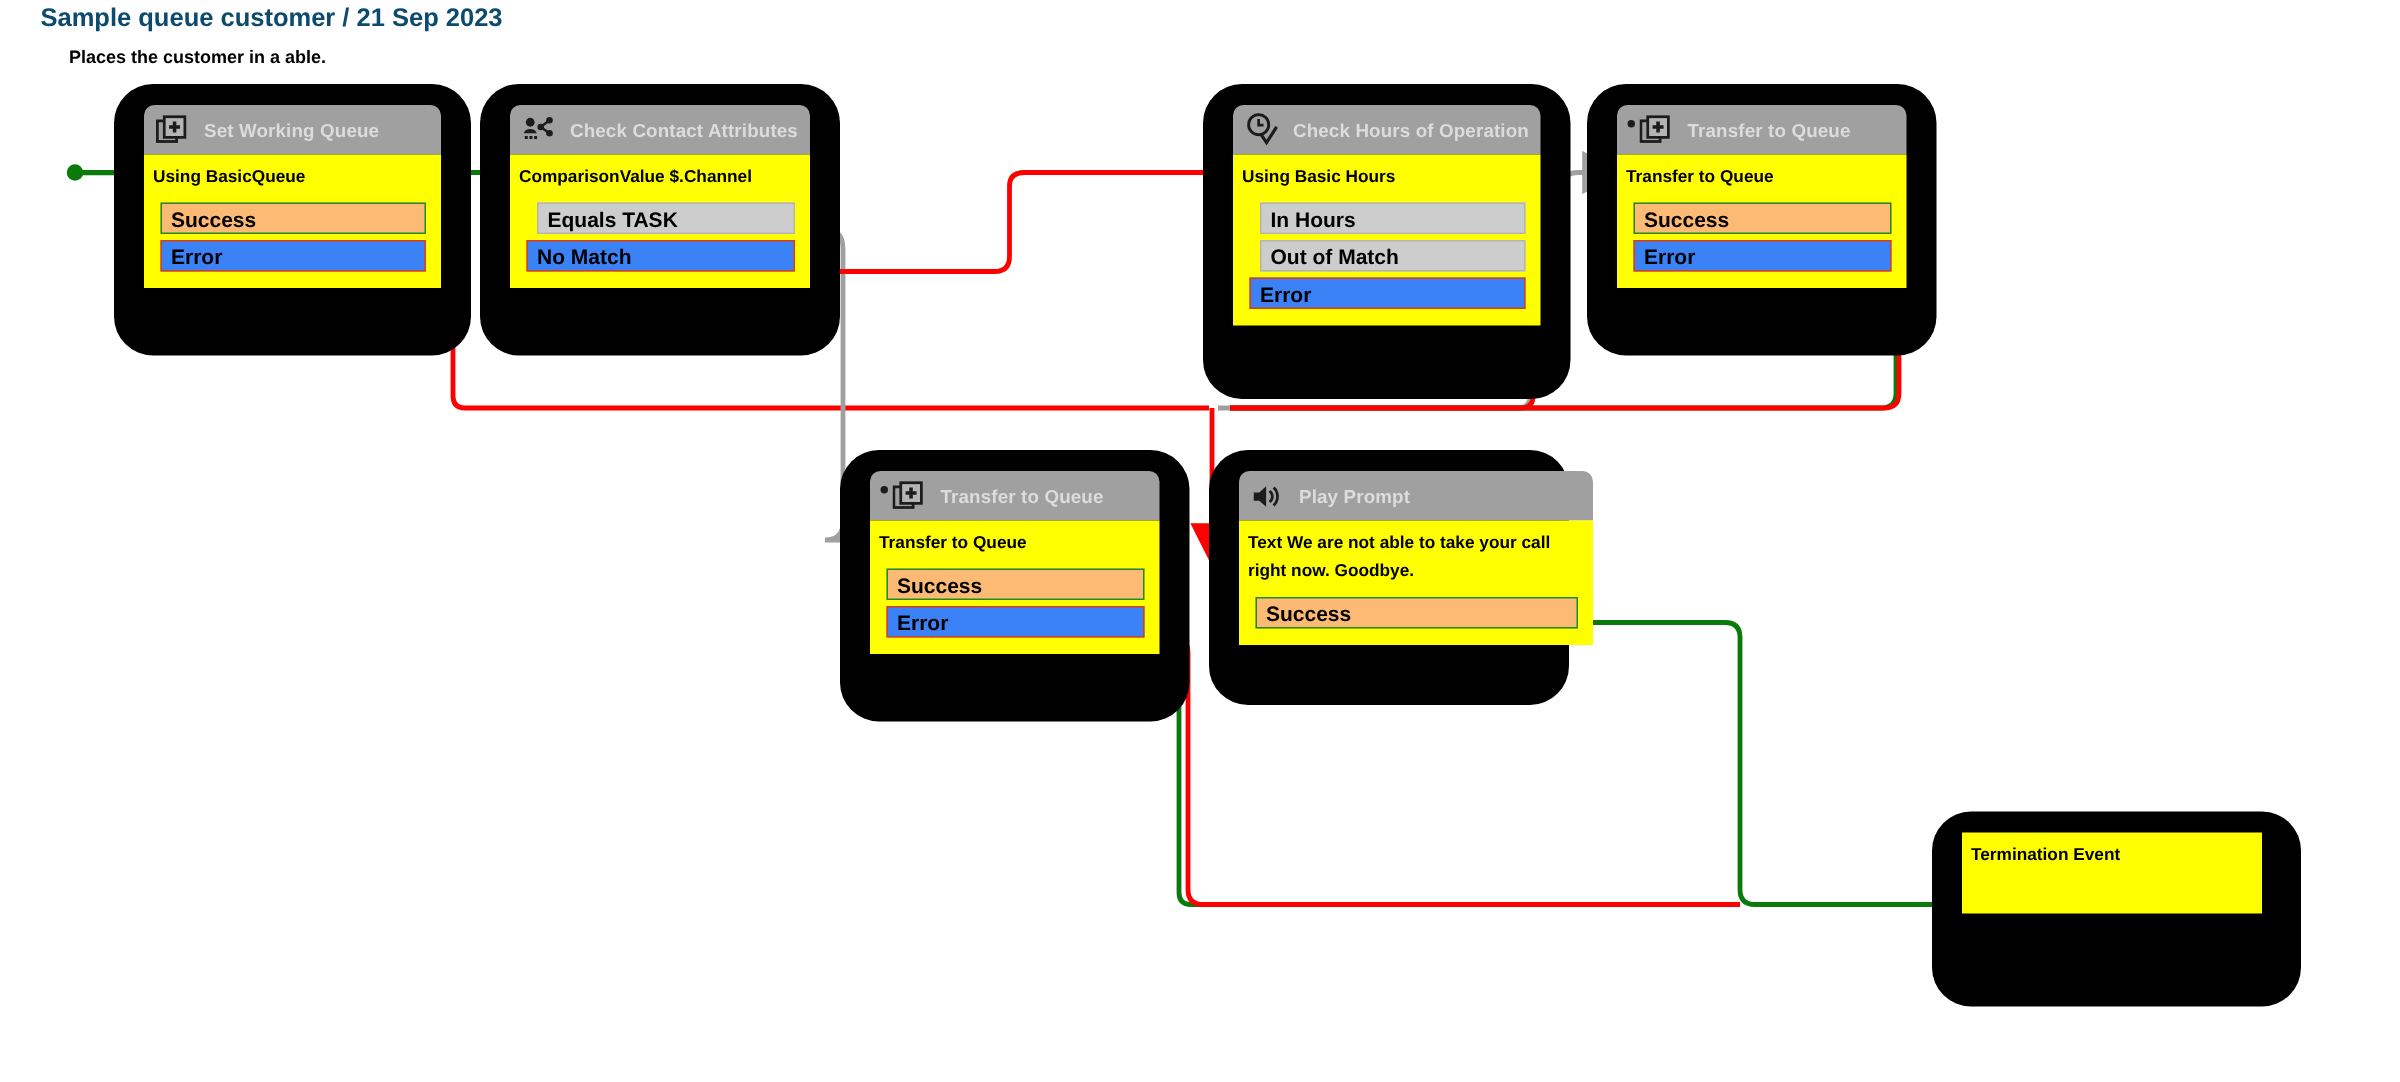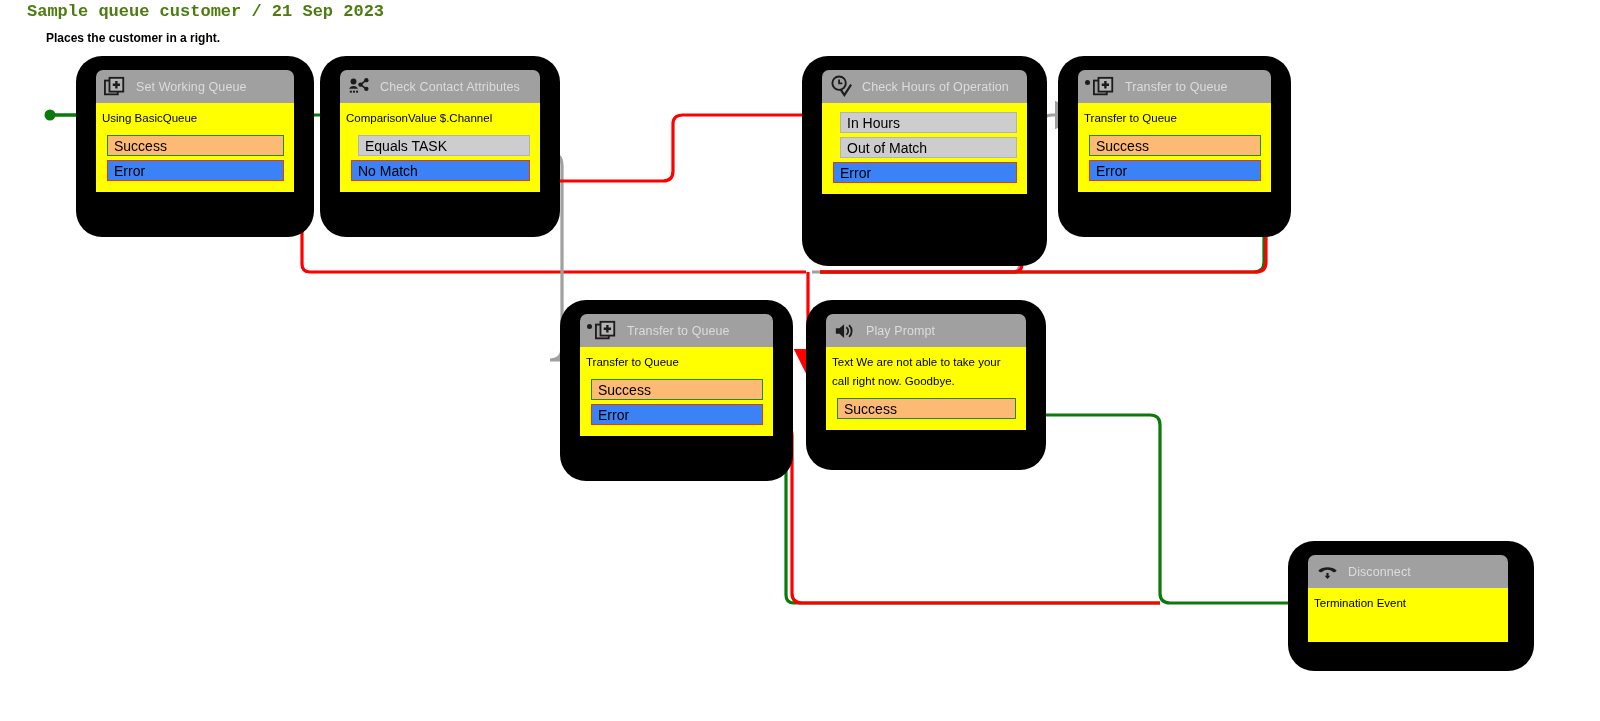--- a/index.html
+++ b/index.html
@@ -20,22 +20,22 @@
     height: 721px;
   }
 
   
   .doc-title {
     position: absolute;
     left: 27px;
     top: 2px;
     font-size: 17px;
     font-weight: bold;
-    color: #4d7c0f;
-    font-family: Liberation Mono, monospace;
+    color: #0c4a6e;
+    font-family: Liberation Sans, sans-serif;
     white-space: nowrap;
   }
   .doc-subtitle {
     position: absolute;
     left: 46px;
     top: 31px;
     font-size: 12px;
     font-weight: bold;
     color: #000000;
     white-space: nowrap;
@@ -50,20 +50,21 @@
     height: 721px;
     overflow: visible;
   }
 
   
   .node {
     position: absolute;
     background: #000000;
     border-radius: 26px;
     box-sizing: border-box;
+    font-weight: bold;
   }
   .node-inner {
     position: absolute;
     left: 20px;
     top: 14px;
     right: 20px;
   }
   .node-header {
     background: #a0a0a0;
     border-radius: 7px 7px 0 0;
@@ -130,21 +131,21 @@
     border: 1px solid #b4b4b4;
     margin-left: 18px;
   }
 </style>
 </head>
 <body>
 
 <div id="canvas">
 
   <div class="doc-title">Sample queue customer / 21 Sep 2023</div>
-  <div class="doc-subtitle">Places the customer in a right.</div>
+  <div class="doc-subtitle">Places the customer in a able.</div>
 
   <svg id="wires" viewBox="0 0 1600 721">
     <defs>
       <marker id="arrow-green" markerWidth="9" markerHeight="9" refX="1" refY="4.5" orient="auto">
         <path d="M0,0 L9,4.5 L0,9 z" fill="#0a7a0a"></path>
       </marker>
       <marker id="arrow-red" markerWidth="9" markerHeight="9" refX="1" refY="4.5" orient="auto">
         <path d="M0,0 L9,4.5 L0,9 z" fill="#ff0000"></path>
       </marker>
       <marker id="arrow-gray" markerWidth="9" markerHeight="9" refX="1" refY="4.5" orient="auto">
@@ -274,20 +275,21 @@
         <span class="hdr-icon">
           <svg width="23" height="23" viewBox="0 0 24 24">
             <circle cx="9.5" cy="8.5" r="7" fill="none" stroke="#1c1c1c" stroke-width="2"></circle>
             <path d="M9.5,4.6 v4.2 h3.4" stroke="#1c1c1c" stroke-width="1.9" fill="none"></path>
             <path d="M11,15 l4,6 l7,-11" stroke="#1c1c1c" stroke-width="2.2" fill="none"></path>
           </svg>
         </span>
         <span class="hdr-title">Check Hours of Operation</span>
       </div>
       <div class="node-body">
+        <div class="body-text">Using Basic Hours</div>
         <div class="branch neutral">In Hours</div>
         <div class="branch neutral">Out of Match</div>
         <div class="branch error">Error</div>
       </div>
     </div>
   </div>
 
   <div class="node" style="left:1058px; top:56px; width:233px; height:181px;">
     <div class="node-inner" style="width:193px;">
       <div class="node-header">
@@ -324,49 +326,39 @@
       </div>
       <div class="node-body">
         <div class="body-text">Transfer to Queue</div>
         <div class="branch success">Success</div>
         <div class="branch error">Error</div>
       </div>
     </div>
   </div>
 
   <div class="node" style="left:806px; top:300px; width:240px; height:170px;">
-    <div class="node-inner" style="width:200px;">
+    <div class="node-inner" style="width:236px;">
       <div class="node-header">
         <span class="hdr-icon">
           <svg width="22" height="22" viewBox="0 0 24 24">
             <path d="M2,9 h4 l5,-4.5 v15 l-5,-4.5 h-4 z" fill="#1c1c1c"></path>
             <path d="M13.5,8 a5,5 0 0 1 0,8" stroke="#1c1c1c" stroke-width="2" fill="none"></path>
             <path d="M16.5,5.5 a9,9 0 0 1 0,13" stroke="#1c1c1c" stroke-width="2" fill="none"></path>
           </svg>
         </span>
         <span class="hdr-title">Play Prompt</span>
       </div>
       <div class="node-body">
         <div class="body-text">Text We are not able to take your call right now. Goodbye.</div>
         <div class="branch success">Success</div>
       </div>
     </div>
   </div>
 
   <div class="node" style="left:1288px; top:541px; width:246px; height:130px;">
     <div class="node-inner" style="width:200px;">
-      <div class="node-header">
-        <span class="hdr-icon">
-          <svg width="23" height="23" viewBox="0 0 24 24">
-            <path d="M2.5,11 a12,9 0 0 1 19,0 a2.6,2.6 0 0 1 -4,1.2 a7,5 0 0 0 -11,0 a2.6,2.6 0 0 1 -4,-1.2 z" fill="#1c1c1c"></path>
-            <path d="M12,13.5 v5" stroke="#1c1c1c" stroke-width="2.2"></path>
-            <path d="M9,16.5 l3,3.2 l3,-3.2 z" fill="#1c1c1c"></path>
-          </svg>
-        </span>
-        <span class="hdr-title">Disconnect</span>
-      </div>
       <div class="node-body" style="padding-bottom:26px;">
         <div class="body-text">Termination Event</div>
       </div>
     </div>
   </div>
 
 </div>
 
 </body></html>

